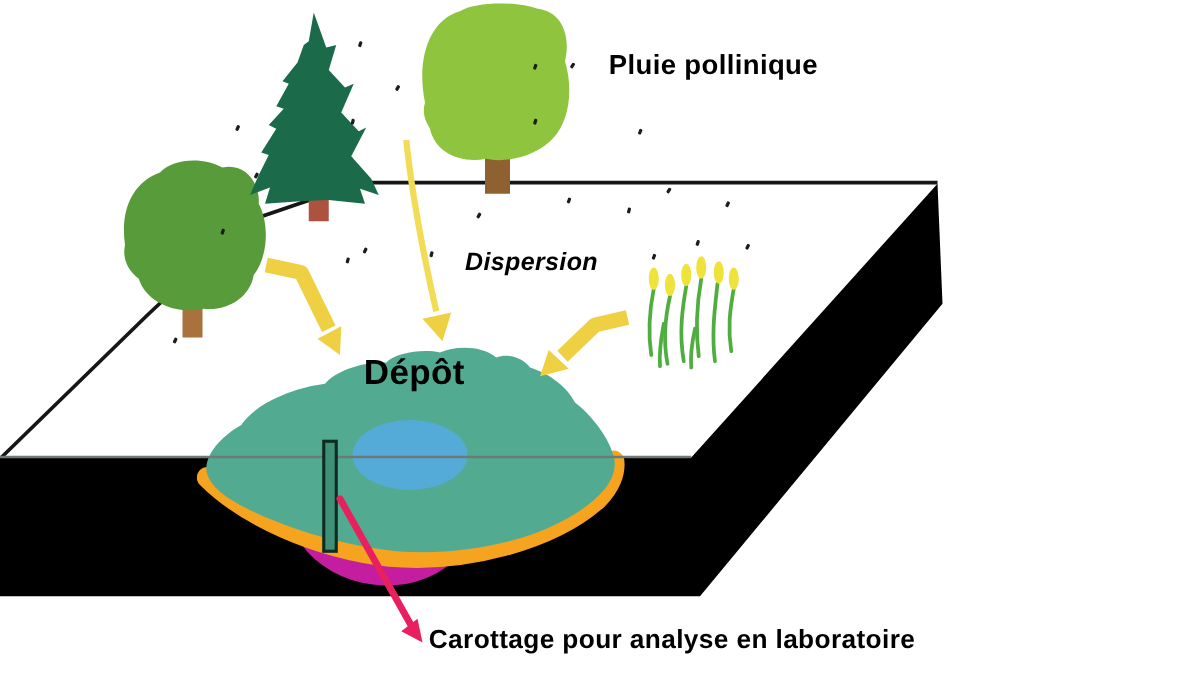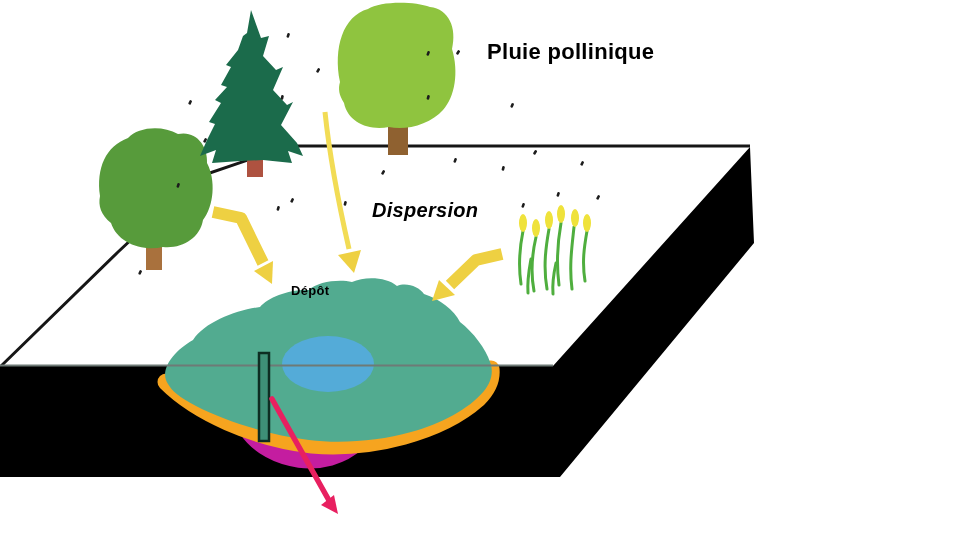--- a/index.html
+++ b/index.html
@@ -15,21 +15,21 @@
   .lbl {
     position: absolute;
     font-weight: bold;
     color: #000000;
     white-space: nowrap;
     line-height: 1;
     letter-spacing: 0.3px;
   }
   #lbl-pluie      { left: 487px; top: 41px;  font-size: 22px; }
   #lbl-dispersion { left: 372px; top: 200px; font-size: 20px; font-style: italic; }
-  #lbl-depot      { left: 291px; top: 284px; font-size: 13px; }
+  #lbl-depot      { left: 291px; top: 284px; font-size: 28px; }
   #lbl-carottage  { left: 343px; top: 501px; font-size: 21px; }
 </style>
 </head>
 <body>
 
 <div class="stage">
 
   <svg width="960" height="540" viewBox="0 0 960 540">
 
     <g fill="none" stroke-width="3" stroke-linejoin="round" stroke="#161616">
@@ -148,14 +148,15 @@
       <rect x="581" y="161" width="2.6" height="4.6" rx="1" transform="rotate(26 582 163)"></rect>
       <rect x="557" y="192" width="2.6" height="4.6" rx="1" transform="rotate(18 558 194)"></rect>
       <rect x="597" y="195" width="2.6" height="4.6" rx="1" transform="rotate(28 598 197)"></rect>
       <rect x="522" y="203" width="2.6" height="4.6" rx="1" transform="rotate(20 523 205)"></rect>
     </g>
   </svg>
 
   <div class="lbl" id="lbl-pluie">Pluie pollinique</div>
   <div class="lbl" id="lbl-dispersion">Dispersion</div>
   <div class="lbl" id="lbl-depot">Dépôt</div>
+  <div class="lbl" id="lbl-carottage">Carottage pour analyse en laboratoire</div>
 
 </div>
 
 </body></html>

